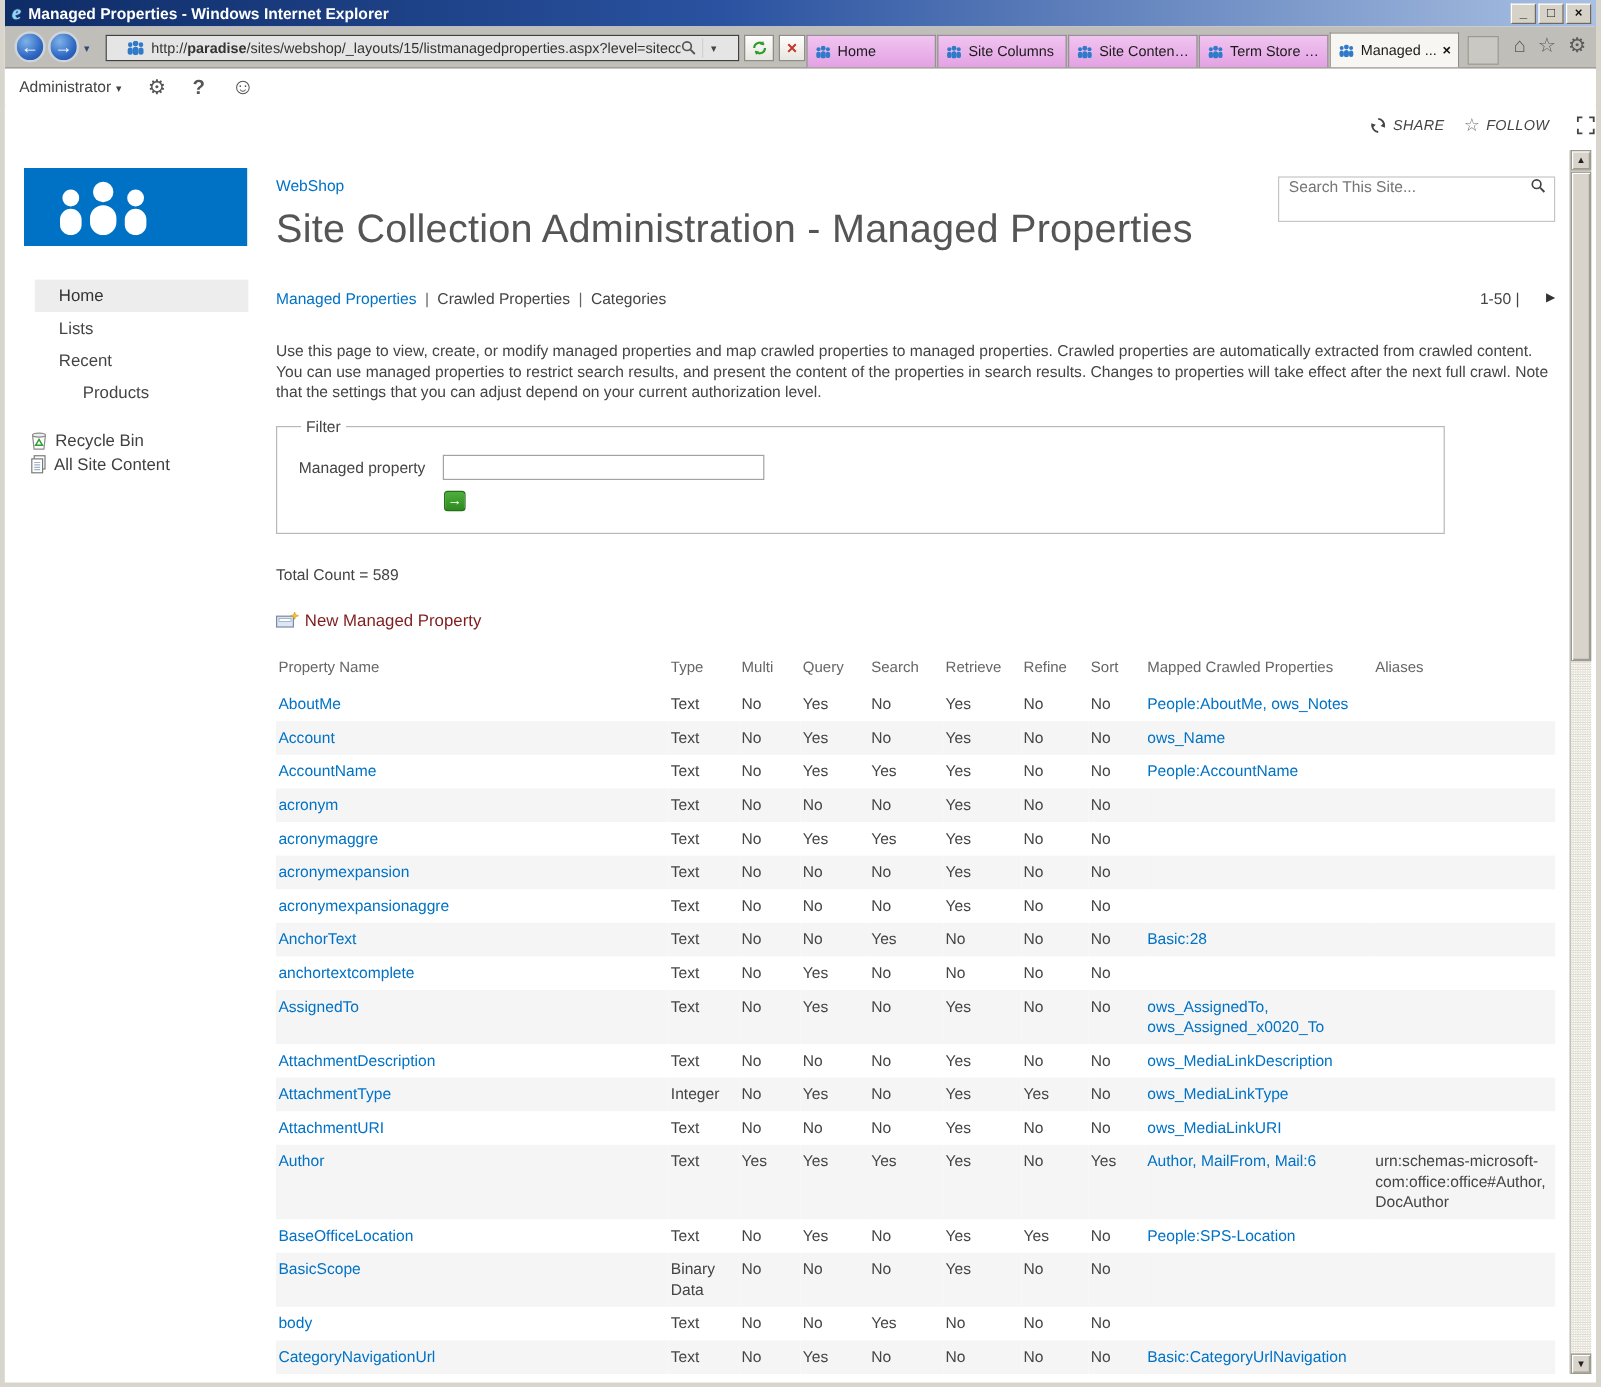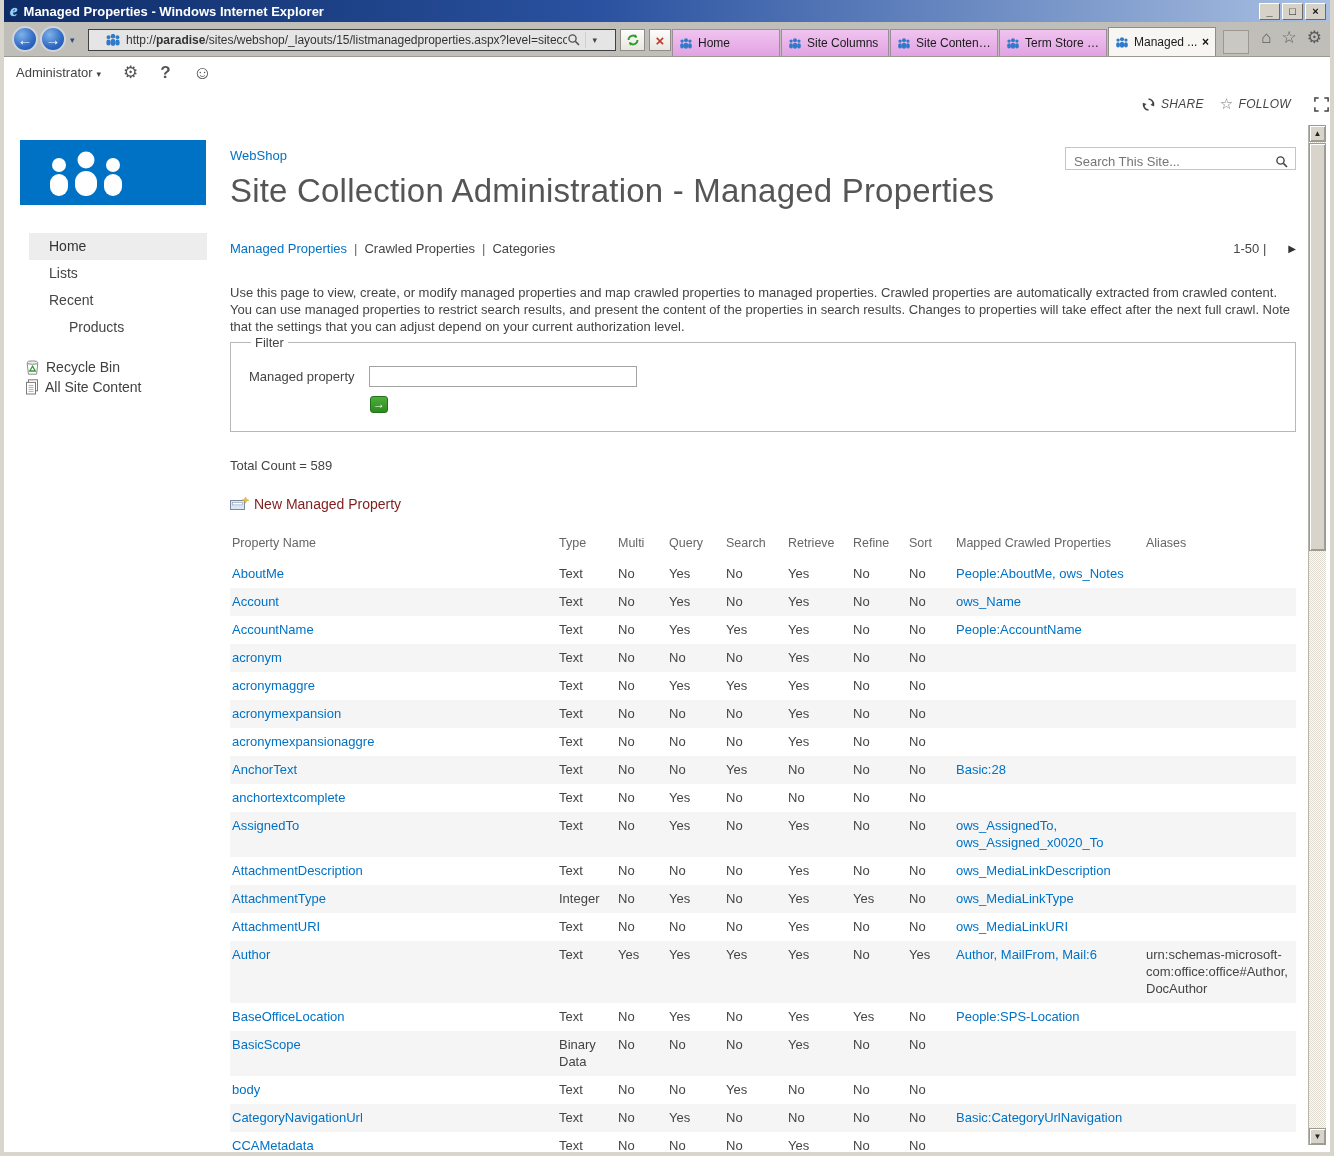--- a/index.html
+++ b/index.html
@@ -76,30 +76,30 @@
   .nav-item.current { background:#ededed; color:#333; }
   .nav-item.indent { padding-left:40px; }
   .nav-footer { margin:16px 0 0 5px; font-size:14px; }
   .nav-flink { display:flex; align-items:center; gap:6px; height:20px; color:#404040; }
 
   
   .main { position:relative; width:1070px; padding:26px 0 0 4px; }
   a, .link { color:#0072c6; text-decoration:none; }
   .breadcrumb { font-size:13px; }
   .page-title { margin-top:8px; font-size:33px; font-weight:200; color:#555; letter-spacing:.2px; }
-  .searchbox { position:absolute; top:27px; right:0; width:231px; height:23px; border:1px solid #c5c5c5;
-               display:flex; align-items:flex-end; padding:0 6px 0 8px; }
+  .searchbox { position:absolute; top:27px; right:0; width:231px; height:38px; border:1px solid #c5c5c5;
+               display:flex; align-items:flex-start; padding:0 6px 0 8px; }
   .searchbox input { flex:1; border:none; outline:none; font-size:13px; color:#666;
                      font-family:"Liberation Sans",sans-serif; background:transparent; }
   .viewtabs { margin-top:31px; font-size:13px; color:#444; display:flex; align-items:center; }
   .viewtabs .sep { margin:0 7px; color:#666; }
   .paging { margin-left:auto; display:flex; align-items:center; gap:22px; color:#444; }
   .paging .tri { font-size:10px; color:#333; }
   .desc { margin-top:28px; font-size:13px; color:#444; line-height:17px; width:1066px; }
-  fieldset.filter { width:1066px; height:97px; border:1px solid #b8b8b8; padding:10px 0 0 18px; }
+  fieldset.filter { margin-top:13px; width:974px; height:97px; border:1px solid #b8b8b8; padding:10px 0 0 18px; }
   fieldset.filter legend { font-size:13px; color:#444; padding:0 4px; margin-left:2px; }
   .filter-row { display:flex; align-items:center; gap:8px; margin-top:6px; }
   .filter-label { font-size:13px; color:#444; width:112px; }
   .filter-input { width:268px; height:21px; border:1px solid #a3a3a3; font-size:13px; padding:0 4px;
                   font-family:"Liberation Sans",sans-serif; }
   .gobtn { margin:9px 0 0 121px; width:18px; height:17px; border-radius:3px;
            background:linear-gradient(#4fae3d,#2e8a1e); border:1px solid #23701a; color:#fff;
            font-size:12px; font-weight:bold; line-height:15px; text-align:center; }
   .totalcount { margin-top:26px; font-size:13px; color:#444; }
   .newprop { margin-top:23px; display:flex; align-items:center; gap:5px; font-size:14px; color:#7f1d1d; }

